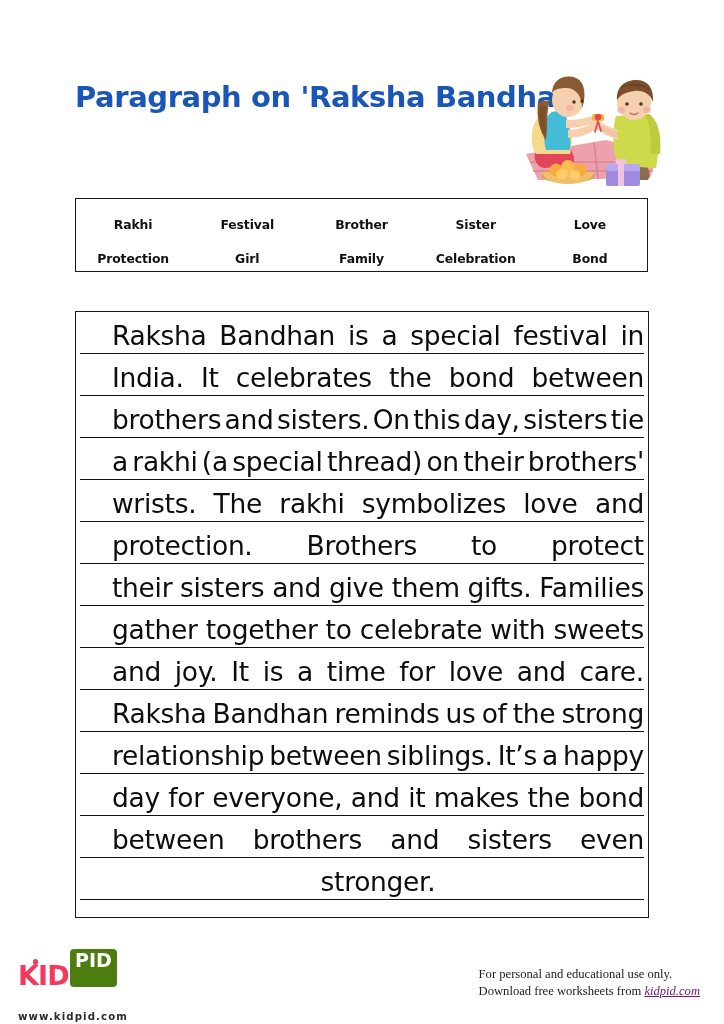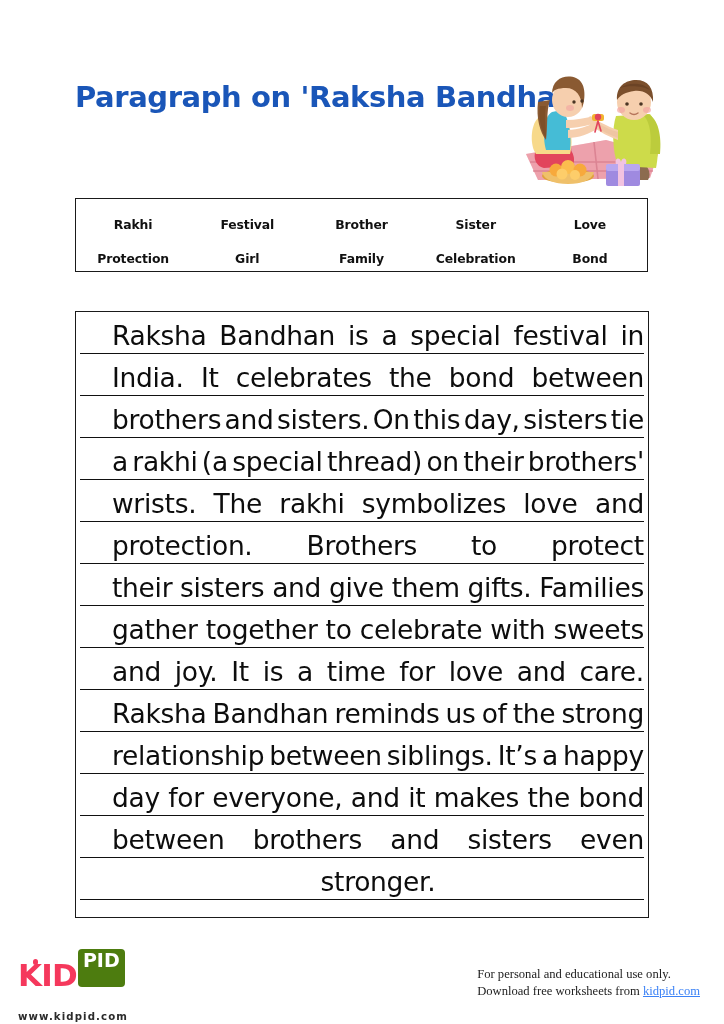--- a/index.html
+++ b/index.html
@@ -148,21 +148,21 @@
     width: 120px;
     height: 46px;
   }
   .logo-mark {
     display: flex;
     align-items: flex-end;
     height: 26px;
   }
   .logo-kid {
     font-family: "DejaVu Sans", sans-serif;
-    font-size: 31px;
+    font-size: 27px;
     font-weight: 800;
     color: #f5385c;
     letter-spacing: -0.8px;
     line-height: 25px;
     position: relative;
   }
   .logo-dot {
     position: absolute;
     left: 14.5px;
     top: -3px;
@@ -196,22 +196,23 @@
     position: absolute;
     right: 24px;
     top: 16px;
     font-family: "Liberation Serif", serif;
     font-size: 12.6px;
     line-height: 16.5px;
     color: #222222;
   }
   .footer-note a,
   .footer-link {
-    color: #3b82f6;
+    color: #701a75;
     text-decoration: underline;
+    font-style: italic;
   }
 </style>
 </head>
 <body>
 
 <div class="header">
   <div class="title">Paragraph on 'Raksha Bandhan'</div>
 </div>
 
 <div class="illustration">

